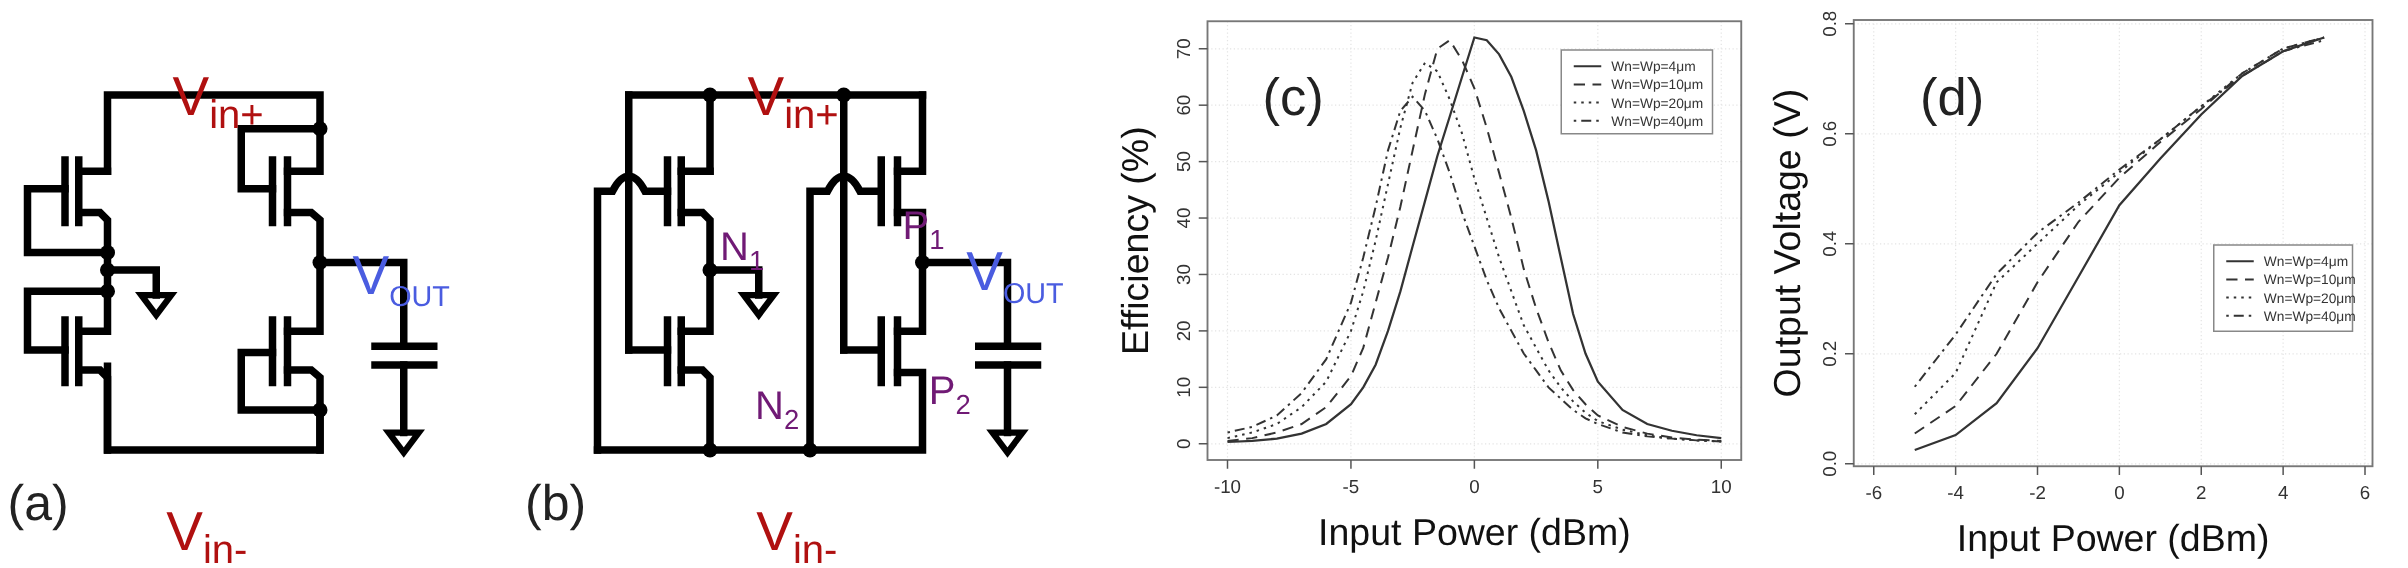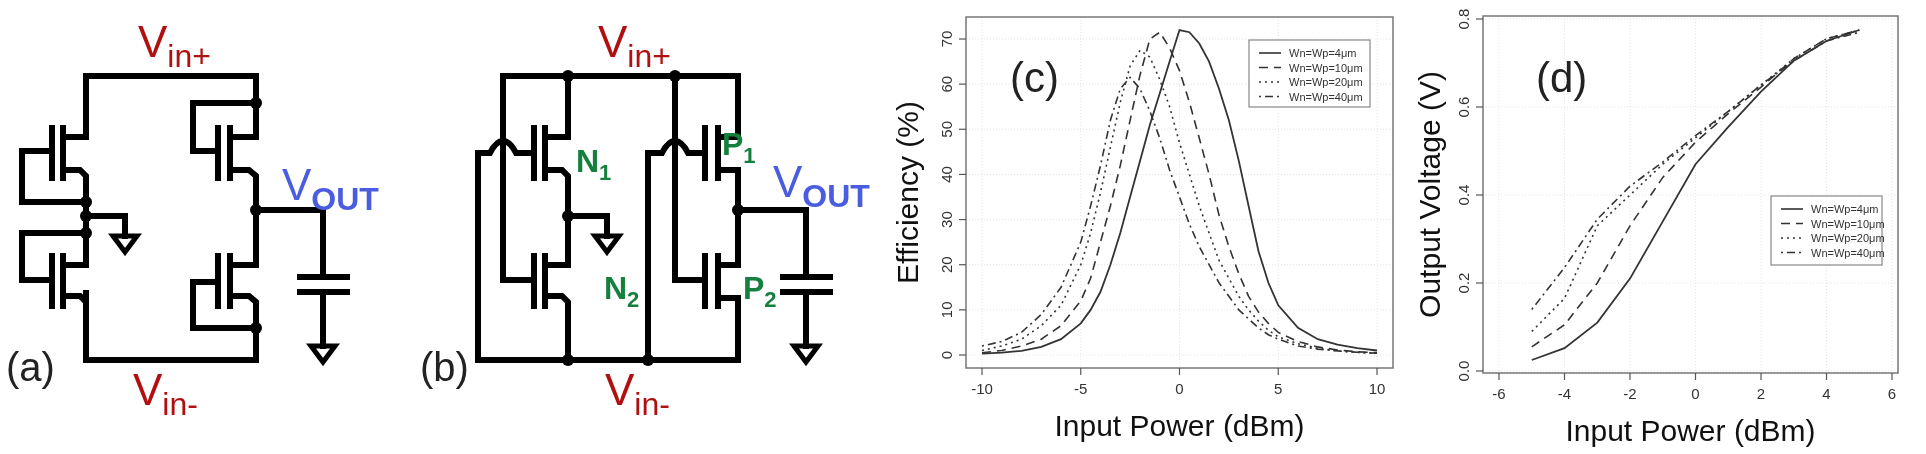--- a/index.html
+++ b/index.html
@@ -1,26 +1,26 @@
 <!DOCTYPE html>
 <html><head>
 <meta charset="utf-8">
 <style>
   html,body{margin:0;padding:0;background:#fff;}
   body{width:1926px;height:454px;position:relative;overflow:hidden;font-family:"Liberation Sans",sans-serif;}
   svg{position:absolute;left:0;top:0;}
   .wire{stroke:#000;stroke-width:6;fill:none;stroke-linecap:square;stroke-linejoin:miter;}
   .dot{fill:#000;}
-  .lbl{position:absolute;white-space:nowrap;line-height:1;}
+  .lbl{position:absolute;white-space:nowrap;line-height:1;margin-top:36px;}
   .vin{color:#b01010;font-size:44px;}
   .vin sub{font-size:32px;vertical-align:-10px;}
   .vout{color:#4a5ce0;font-size:44px;}
-  .vout sub{font-size:32px;vertical-align:-10px;font-weight:bold;}
+  .vout sub{font-size:23px;vertical-align:-10px;}
   .panel{font-size:40px;color:#222;}
-  .tlabel{font-size:32px;color:#15803d;font-weight:bold;}
+  .tlabel{font-size:32px;color:#701a75;}
   .tlabel sub{font-size:22px;vertical-align:-8px;}
   .tick{font-size:15px;fill:#333;font-family:"Liberation Sans",sans-serif;}
   .axis-title{font-size:30px;fill:#111;font-family:"Liberation Sans",sans-serif;}
   .plabel{font-size:42px;fill:#222;font-family:"Liberation Sans",sans-serif;}
   .legtext{font-size:11px;fill:#333;font-family:"Liberation Sans",sans-serif;}
 </style>
 </head>
 <body>
 
 <svg width="1926" height="454" viewBox="0 0 1926 454">
@@ -242,13 +242,13 @@
 <div class="lbl vout" style="left:282px;top:163px;"><span>V</span><sub>OUT</sub></div>
 <div class="lbl panel" style="left:6px;top:347px;">(a)</div>
 
 <div class="lbl vin" style="left:598px;top:20px;"><span>V</span><sub>in+</sub></div>
 <div class="lbl vin" style="left:605px;top:368px;"><span>V</span><sub>in-</sub></div>
 <div class="lbl vout" style="left:773px;top:160px;"><span>V</span><sub>OUT</sub></div>
 <div class="lbl panel" style="left:420px;top:347px;">(b)</div>
 <div class="lbl tlabel" style="left:576px;top:145px;"><span>N</span><sub>1</sub></div>
 <div class="lbl tlabel" style="left:604px;top:272px;"><span>N</span><sub>2</sub></div>
 <div class="lbl tlabel" style="left:722px;top:128px;"><span>P</span><sub>1</sub></div>
-<div class="lbl tlabel" style="left:743px;top:272px;"><span>P</span><sub>2</sub></div>
+<div class="lbl tlabel" style="left:743px;top:260px;"><span>P</span><sub>2</sub></div>
 
 </body></html>

